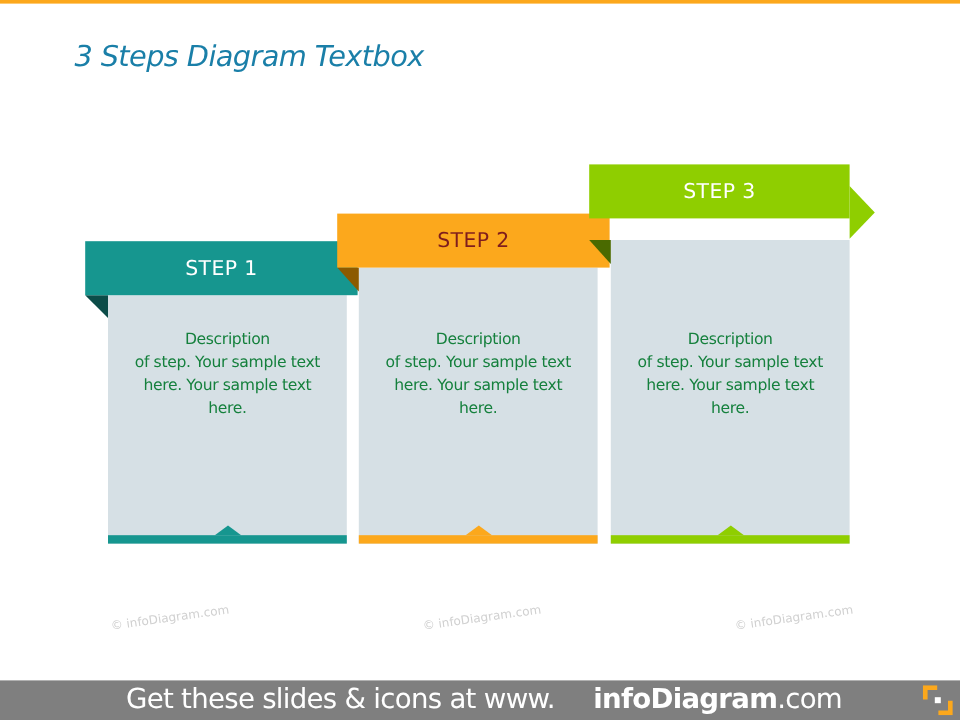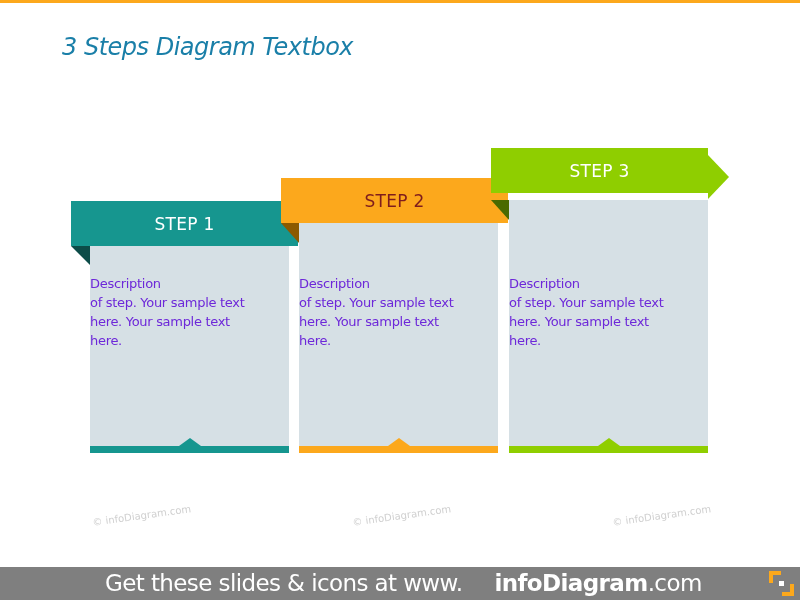--- a/index.html
+++ b/index.html
@@ -1,20 +1,20 @@
 <!DOCTYPE html>
 <html><head>
 <meta charset="utf-8">
 <style>
   html, body { margin:0; padding:0; }
   body { width:800px; height:600px; position:relative; overflow:hidden; background:#ffffff; font-family:"Liberation Sans", sans-serif; }
   .topline { position:absolute; left:0; top:0; width:800px; height:3px; background:#fca81c; }
   .title { position:absolute; left:62px; top:33px; font-size:24px; color:#1a7fa8; font-family:"DejaVu Sans", sans-serif; letter-spacing:-0.5px;font-style:italic; }
   .box { position:absolute; width:199px; background:#d6e0e5; }
-  .box .desc { position:absolute; left:0; right:0; top:28px; text-align:left; font-size:13px; line-height:19px; color:#6d28d9; font-family:"DejaVu Sans", sans-serif; letter-spacing:-0.3px; }
+  .box .desc { position:absolute; left:0; right:0; top:28px; text-align:center; font-size:13px; line-height:19px; color:#15803d; font-family:"DejaVu Sans", sans-serif; letter-spacing:-0.3px; }
   .bar { position:absolute; left:0; bottom:0; width:100%; height:7px; }
   .notch { position:absolute; bottom:7px; left:50%; margin-left:-11px; width:0; height:0; border-left:11px solid transparent; border-right:11px solid transparent; border-bottom:8px solid; }
   .banner { position:absolute; height:45px; display:flex; align-items:center; justify-content:center; font-size:17px; font-family:"DejaVu Sans", sans-serif; letter-spacing:0.3px; }
   .fold { position:absolute; width:0; height:0; }
   .watermark { position:absolute; font-size:10px; color:#d0d0d0; transform:rotate(-8deg); font-family:"DejaVu Sans", sans-serif; }
   .footer { position:absolute; left:0; top:567px; width:800px; height:33px; background:#7f7f7f; }
   .footer-text { position:absolute; left:105px; top:3px; font-size:23px; color:#ffffff; font-family:"DejaVu Sans", sans-serif; letter-spacing:-0.6px; }
   .footer-text b { font-weight:bold;margin-left:32px; }
   .logo { position:absolute; left:769px; top:571px; width:25px; height:25px; }
 </style>
@@ -58,21 +58,21 @@
   <div class="desc" style="top:74px;">
     <div>Description</div>
     <div>of step. Your sample text</div>
     <div>here. Your sample text</div>
     <div>here.</div>
   </div>
   <div class="notch" style="border-bottom-color:#8fce00;"></div>
   <div class="bar" style="background:#8fce00;"></div>
 </div>
 <div class="fold" style="left:491px; top:200px; border-top:20px solid #4a6a00; border-left:18px solid transparent;"></div>
-<div class="banner" style="left:491px; top:148px; width:217px; background:#8fce00; color:#ffffff;">
+<div class="banner" style="left:491px; top:137px; width:217px; background:#8fce00; color:#ffffff;">
   <span>STEP 3</span>
 </div>
 <div class="fold" style="left:708px; top:155px; border-left:21px solid #8fce00; border-top:22.5px solid transparent; border-bottom:22.5px solid transparent;"></div>
 
 <div class="watermark" style="left:92px; top:510px;">© infoDiagram.com</div>
 <div class="watermark" style="left:352px; top:510px;">© infoDiagram.com</div>
 <div class="watermark" style="left:612px; top:510px;">© infoDiagram.com</div>
 
 <div class="footer">
   <div class="footer-text">

